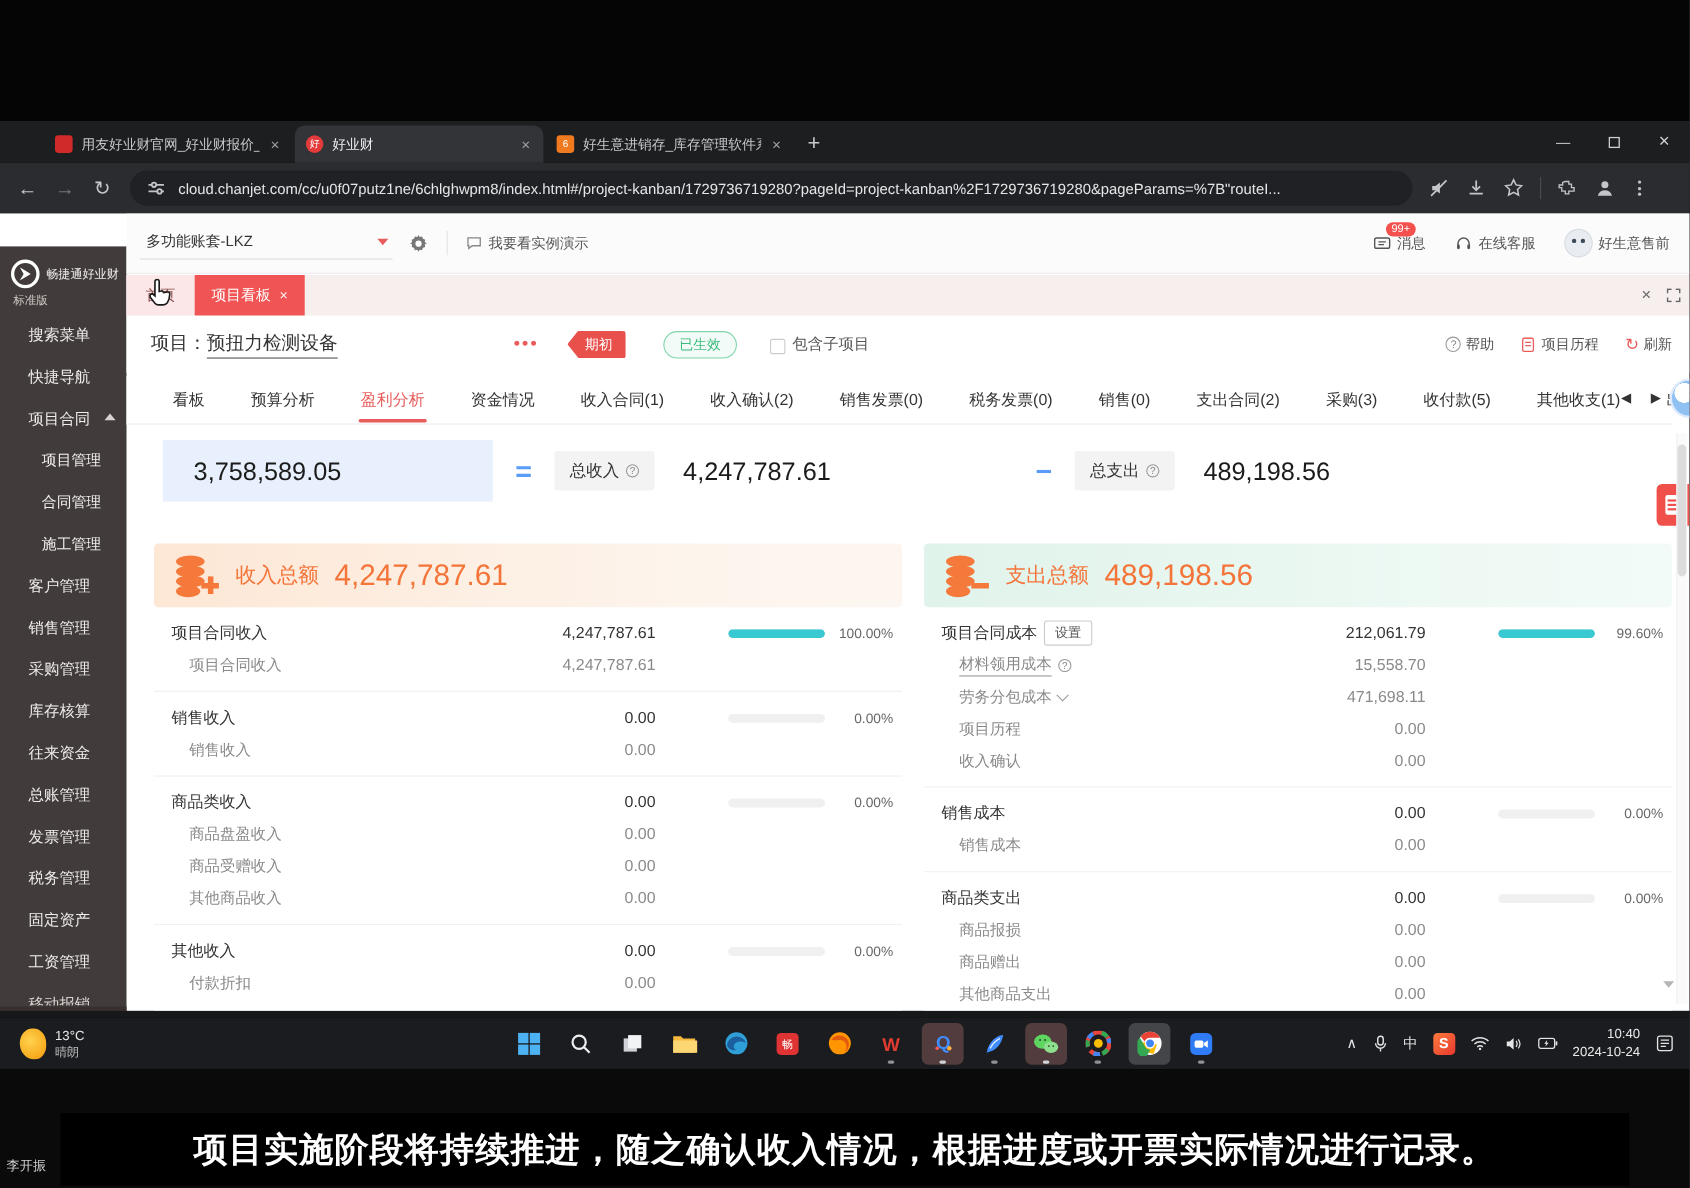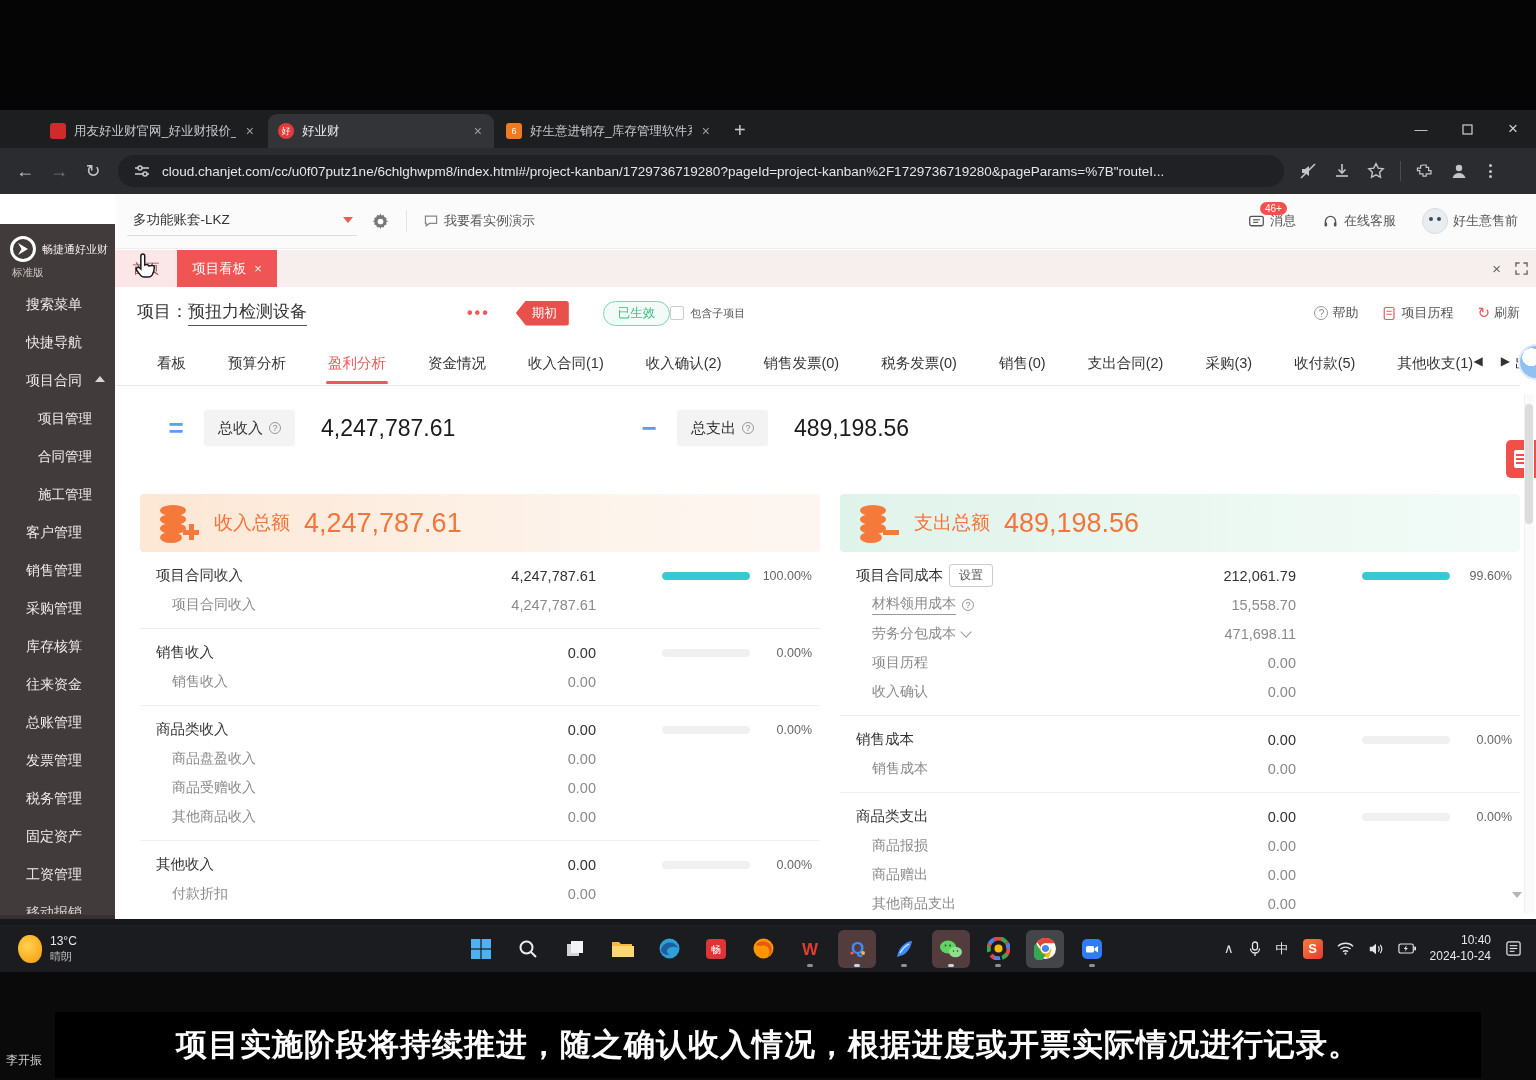--- a/index.html
+++ b/index.html
@@ -65,21 +65,21 @@
   #kanban-tab { min-width:100px; background:#f05455; color:#fff; font-size:13.5px; display:flex; align-items:center; justify-content:center; gap:8px; padding:0 12px; }
   #strip-right { position:absolute; right:8px; top:0; height:37px; display:flex; align-items:center; gap:14px; color:#666; }
 
   
   #project-row { position:absolute; left:115px; top:93px; width:1421px; height:52px; background:#fff; display:flex; align-items:center; }
   #project-title { font-size:17px; color:#333; margin-left:22px; display:flex; align-items:baseline;font-family:Liberation Mono, monospace; }
   #project-name { border-bottom:1px solid #555; padding-bottom:2px; }
   #more-dots { color:#e85c5c; font-size:16px; letter-spacing:2px; margin-left:160px; font-weight:bold; }
   #qichu-badge { background:#e8504c; color:#fff; font-size:12.5px; padding:4px 12px 4px 16px; margin-left:26px; clip-path:polygon(10px 0,100% 0,100% 100%,10px 100%,0 50%); border-radius:3px; }
   #status-pill { color:#3bbd7e; border:1px solid #7fd6ab; background:#f2fbf7; font-size:12.5px; border-radius:13px; padding:3px 14px; margin-left:34px; }
-  #include-children { display:flex; align-items:flex-start; gap:6px; font-size:11px; color:#555; }
+  #include-children { display:flex; align-items:flex-end; gap:6px; margin-left:30px; font-size:14px; color:#555; }
   .checkbox { width:14px; height:14px; border:1px solid #ccc; border-radius:2px; background:#fff; }
   #project-actions { position:absolute; right:16px; display:flex; align-items:center; gap:24px; font-size:13px; color:#555; }
   .act { display:flex; align-items:center; gap:4px; }
   .qmark { display:inline-flex; width:14px; height:14px; border:1px solid #999; color:#888; border-radius:50%; font-size:10px; align-items:center; justify-content:center; }
   .qmark.sm { width:12px; height:12px; font-size:9px; }
   .red-ic { color:#e85c5c; }
 
   
   #subtabs { position:absolute; left:115px; top:148px; width:1405px; height:44px; background:#fff; border-bottom:1px solid #ebebeb; display:flex; align-items:center; padding-left:40px; gap:38px; font-size:14.5px; color:#333; }
   .subtab { padding:11px 2px; position:relative; white-space:nowrap; cursor:pointer; }
@@ -294,21 +294,21 @@
       </svg>
     <div style="width:1px;height:22px;background:#e3e3e3;margin:0 16px;"></div>
     <div class="topbar-item">
       <svg width="16" height="16" viewBox="0 0 20 20">
           <path d="M3 4h14v9H8l-4 3v-3H3z" fill="none" stroke="#888" stroke-width="1.5"></path>
         </svg>
       <span>我要看实例演示</span>
     </div>
     <div style="position:absolute; right:18px; display:flex; align-items:center; gap:26px;">
       <div class="topbar-item" style="position:relative;">
-        <span class="badge99">46+</span>
+        <span class="badge99">99+</span>
         <svg width="17" height="17" viewBox="0 0 20 20">
             <rect x="2" y="4" width="16" height="11" rx="2" fill="none" stroke="#555" stroke-width="1.5"></rect>
             <line x1="6" y1="8" x2="14" y2="8" stroke="#555" stroke-width="1.3"></line>
             <line x1="6" y1="11" x2="12" y2="11" stroke="#555" stroke-width="1.3"></line>
           </svg>
         <span>消息</span>
       </div>
       <div class="topbar-item">
         <svg width="17" height="17" viewBox="0 0 20 20">
             <path d="M4 12v-2a6 6 0 0 1 12 0v2" fill="none" stroke="#555" stroke-width="1.6"></path>
@@ -387,20 +387,21 @@
       <div class="subtab">收付款(5)</div>
       <div class="subtab">其他收支(1)</div>
       <div class="subtab">出入库(2)</div>
     </div>
   <div id="subtab-arrows">
     <span>◀</span>
     <span>▶</span>
   </div>
 
   <div id="summary">
+    <div id="profit-value-box">3,758,589.05</div>
     <div class="op">=</div>
     <div class="sum-chip">
       <span>总收入</span>
       <span class="qmark sm">?</span>
     </div>
     <div class="sum-val">4,247,787.61</div>
     <div class="op">−</div>
     <div class="sum-chip">
       <span>总支出</span>
       <span class="qmark sm">?</span>

